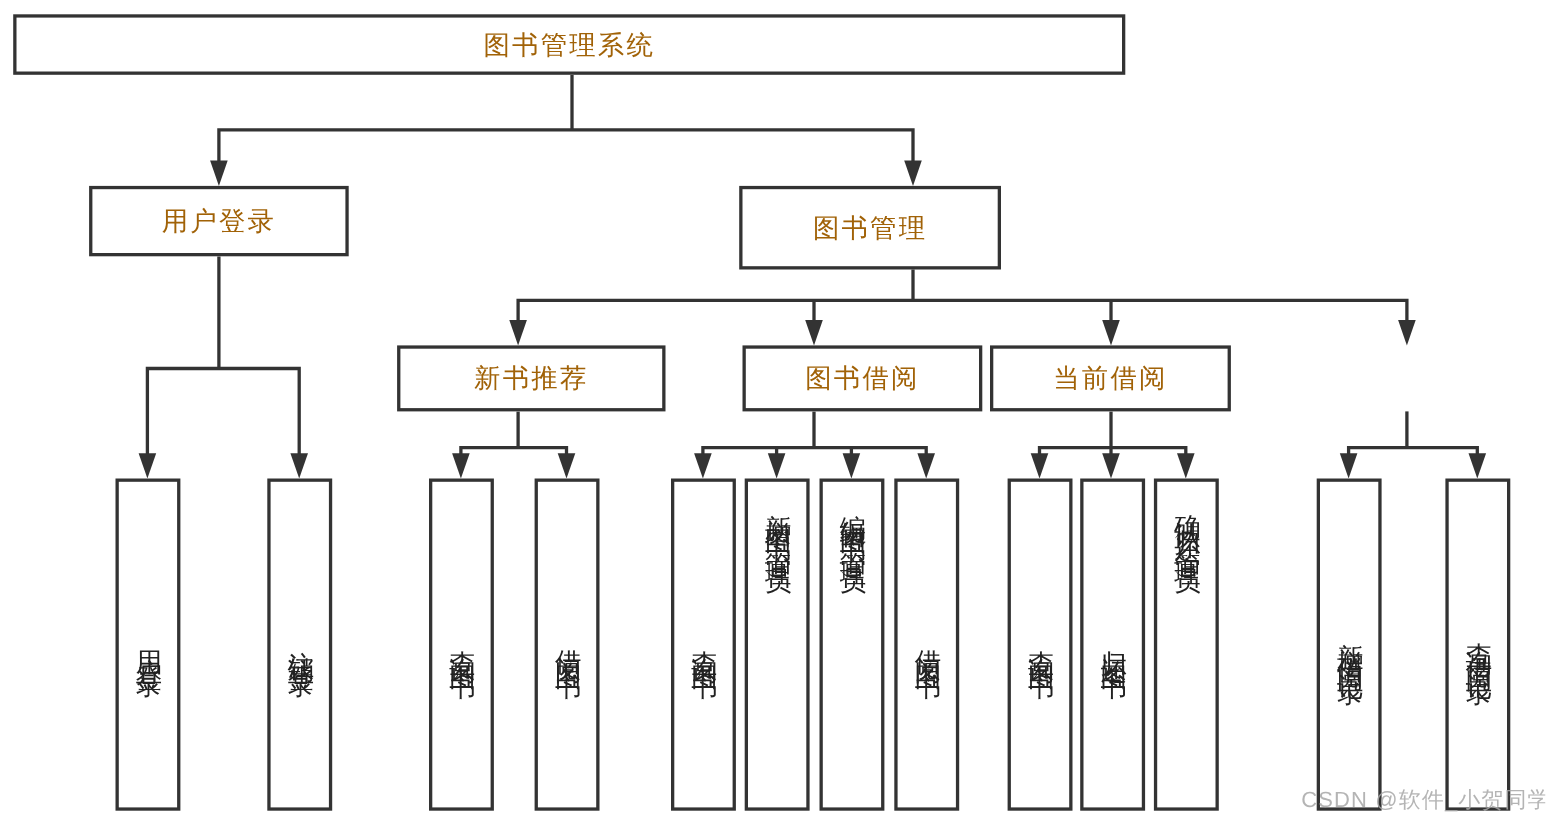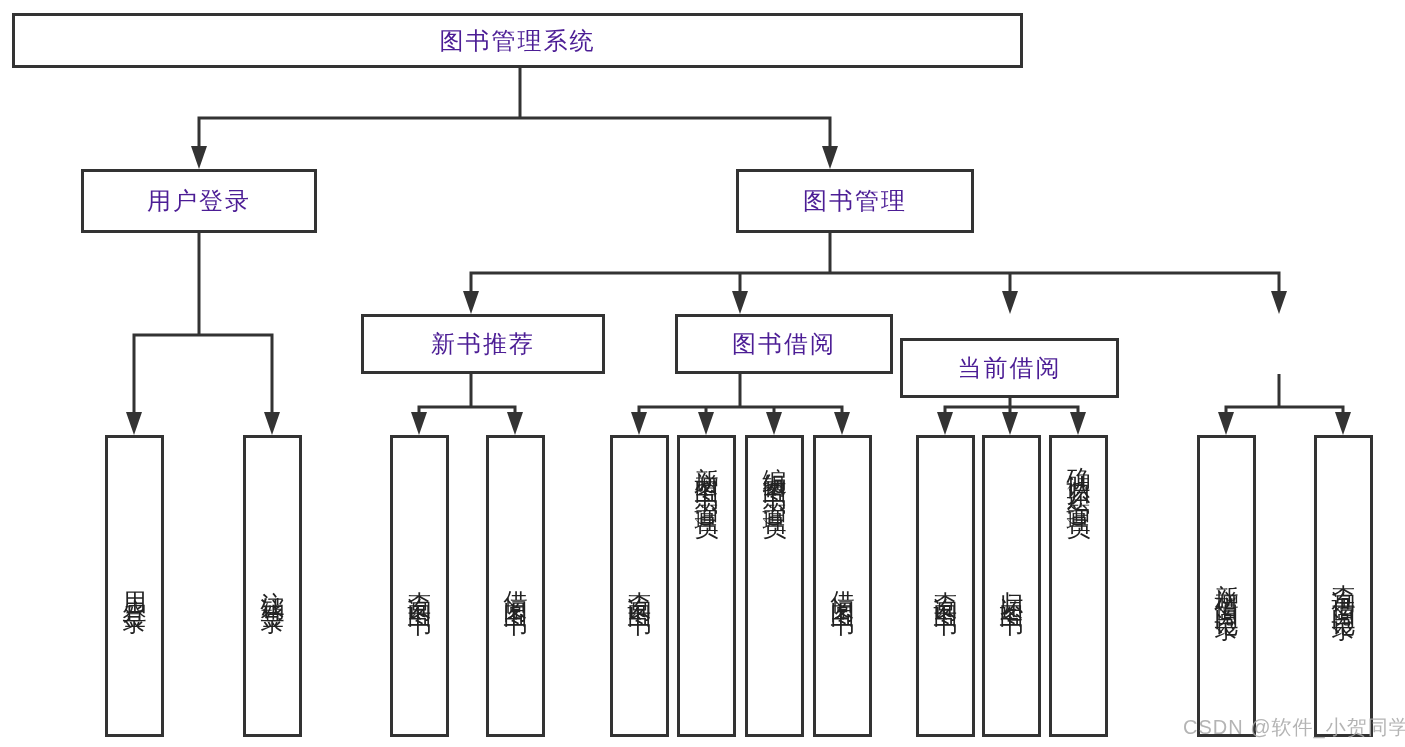--- a/index.html
+++ b/index.html
@@ -22,21 +22,21 @@
     height: 747px;
   }
   .node {
     position: absolute;
     box-sizing: border-box;
     border: 3px solid #333333;
     background: #ffffff;
     display: flex;
     align-items: center;
     justify-content: center;
-    color: #4c1d95;
+    color: #a16207;
     font-size: 24px;
     letter-spacing: 2px;
     white-space: nowrap;
     z-index: 2;
   }
   .vnode {
     position: absolute;
     box-sizing: border-box;
     border: 3px solid #333333;
     background: #ffffff;
@@ -55,25 +55,25 @@
     z-index: 2;
   }
   .vstart {
     justify-content: flex-start;
     padding-top: 10px;
   }
   
   .n-root   { left: 12px;   top: 13px;  width: 1011px; height: 55px; }
   
   .n-login  { left: 81px;   top: 169px; width: 236px;  height: 64px; }
-  .n-mgmt   { left: 736px;  top: 169px; width: 238px;  height: 64px; }
+  .n-mgmt   { left: 672px;  top: 169px; width: 238px;  height: 76px; }
   
   .n-newb   { left: 361px;  top: 314px; width: 244px;  height: 60px; }
   .n-borrow { left: 631px;  top: 314px; width: 218px;  height: 60px; margin-left: 44px; }
-  .n-cur    { left: 900px;  top: 314px; width: 219px;  height: 60px; margin-top: 24px; }
+  .n-cur    { left: 900px;  top: 314px; width: 219px;  height: 60px; }
   .n-rec    { left: 1170px; top: 314px; width: 218px;  height: 60px; }
   
   .n-ul1 { left: 105px;  }
   .n-ul2 { left: 243px;  }
   .n-nb1 { left: 390px;  }
   .n-nb2 { left: 486px;  }
   .n-bw1 { left: 610px;  }
   .n-bw2 { left: 677px;  }
   .n-bw3 { left: 745px;  }
   .n-bw4 { left: 813px;  }

